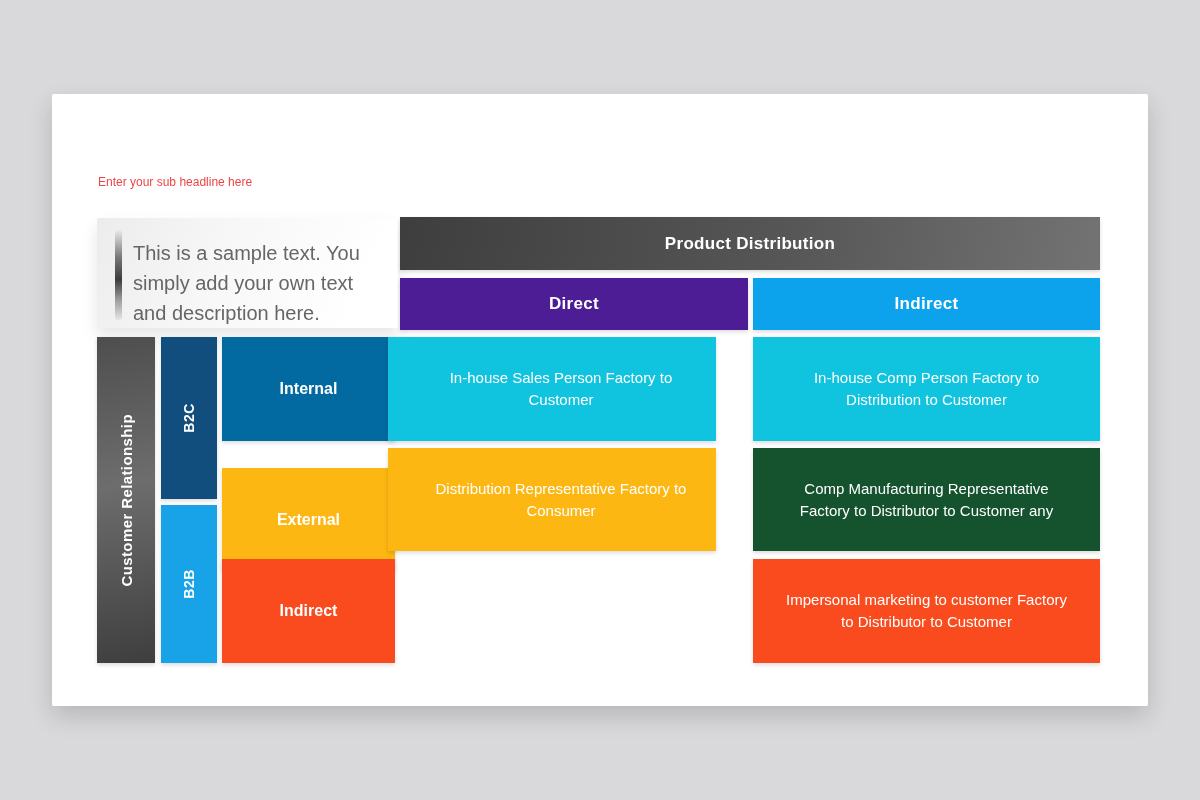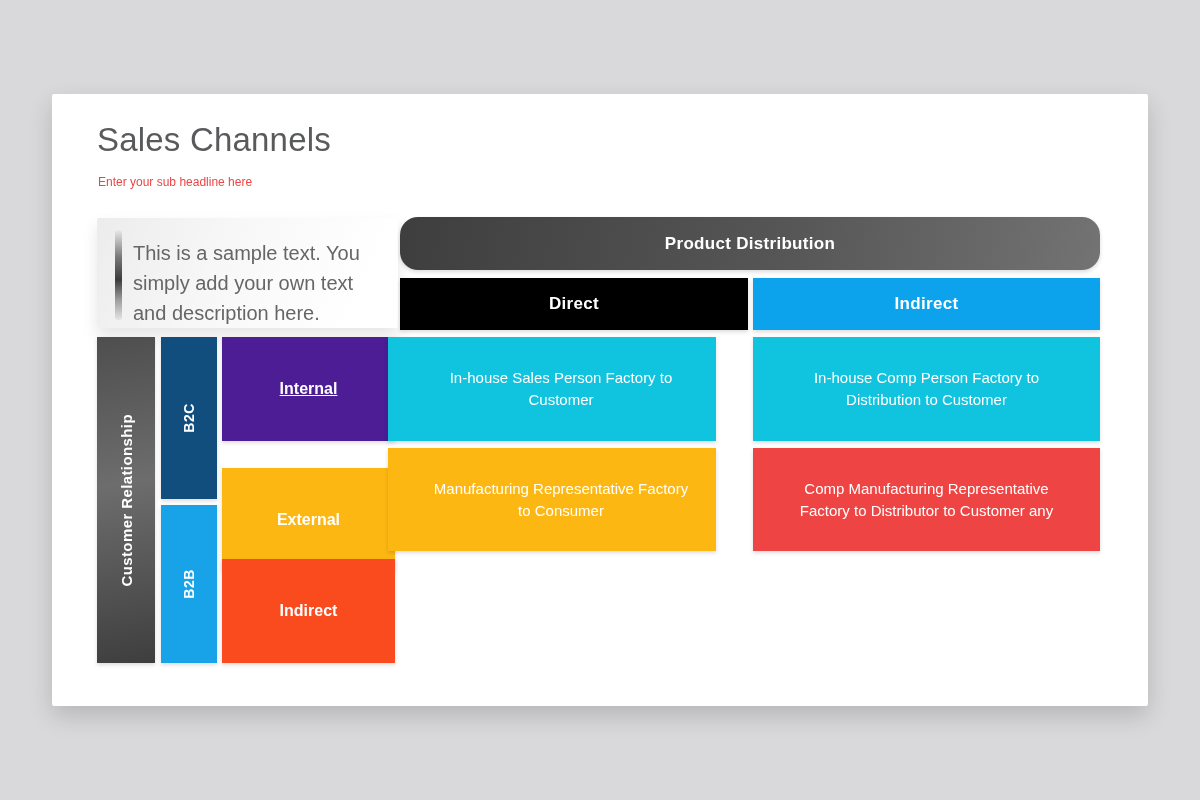--- a/index.html
+++ b/index.html
@@ -69,21 +69,20 @@
     font-size: 20px;
     line-height: 1.5;
     color: #666666;
   }
   .pd-header {
     left: 348px; top: 123px;
     width: 700px; height: 53px;
     background: linear-gradient(100deg, #3e3e3e 0%, #565656 55%, #737373 100%);
     font-size: 17px; font-weight: 700;
     letter-spacing: 0.3px;
-    border-radius: 18px;
   }
   .col-header {
     top: 184px; height: 52px;
     font-size: 17px; font-weight: 700;
     letter-spacing: 0.3px;
   }
   .col-header.direct   { left: 348px; width: 348px; }
   .col-header.indirect { left: 701px; width: 347px; }
   .v-text {
     writing-mode: vertical-rl;
@@ -106,47 +105,47 @@
   .cell.c2 { left: 701px; width: 347px; }
   .r0 { top: 243px; height: 104px; }
   .r1 { top: 354px; height: 103px; }
   .r2 { top: 465px; height: 104px; }
 </style>
 </head>
 <body>
 
 <div class="card">
 
-  <div class="title">Sales Channels</div>
   <div class="subtitle">Enter your sub headline here</div>
 
   <div class="sample-box">
     <div class="sample-accent"></div>
     <div class="sample-text">This is a sample text. You simply add your own text and description here.</div>
   </div>
 
   <div class="block pd-header">Product Distribution</div>
 
-  <div class="block col-header direct" style="background-color: #000000;">Direct</div>
+  <div class="block col-header direct" style="background-color: #4c1d95;">Direct</div>
   <div class="block col-header indirect" style="background-color: rgb(13, 162, 236);">Indirect</div>
 
   <div class="block cr-bar">
     <span class="v-text">Customer Relationship</span>
   </div>
 
   <div class="block grp b2c" style="background-color: rgb(17, 78, 126);">
     <span class="v-text">B2C</span>
   </div>
   <div class="block grp b2b" style="background-color: rgb(24, 163, 233);">
     <span class="v-text">B2B</span>
   </div>
 
-  <div class="block row-label r0" style="background-color: #4c1d95; text-decoration: underline;">Internal</div>
+  <div class="block row-label r0" style="background-color: #0369a1;">Internal</div>
   <div class="block cell c1 r0" style="background-color: rgb(16, 195, 222);">In-house Sales Person Factory to Customer</div>
   <div class="block cell c2 r0" style="background-color: rgb(16, 195, 222);">In-house Comp Person Factory to Distribution to Customer</div>
 
   <div class="block row-label r1" style="background-color: rgb(252, 183, 19); margin-top: 20px;">External</div>
-  <div class="block cell c1 r1" style="background-color: rgb(252, 183, 19);">Manufacturing Representative Factory to Consumer</div>
-  <div class="block cell c2 r1" style="background-color: #ef4444;">Comp Manufacturing Representative Factory to Distributor to Customer any</div>
+  <div class="block cell c1 r1" style="background-color: rgb(252, 183, 19);">Distribution Representative Factory to Consumer</div>
+  <div class="block cell c2 r1" style="background-color: #14532d;">Comp Manufacturing Representative Factory to Distributor to Customer any</div>
 
   <div class="block row-label r2" style="background-color: rgb(249, 75, 30);">Indirect</div>
+  <div class="block cell c2 r2" style="background-color: rgb(249, 75, 30);">Impersonal marketing to customer Factory to Distributor to Customer</div>
 
 </div>
 
 </body></html>

